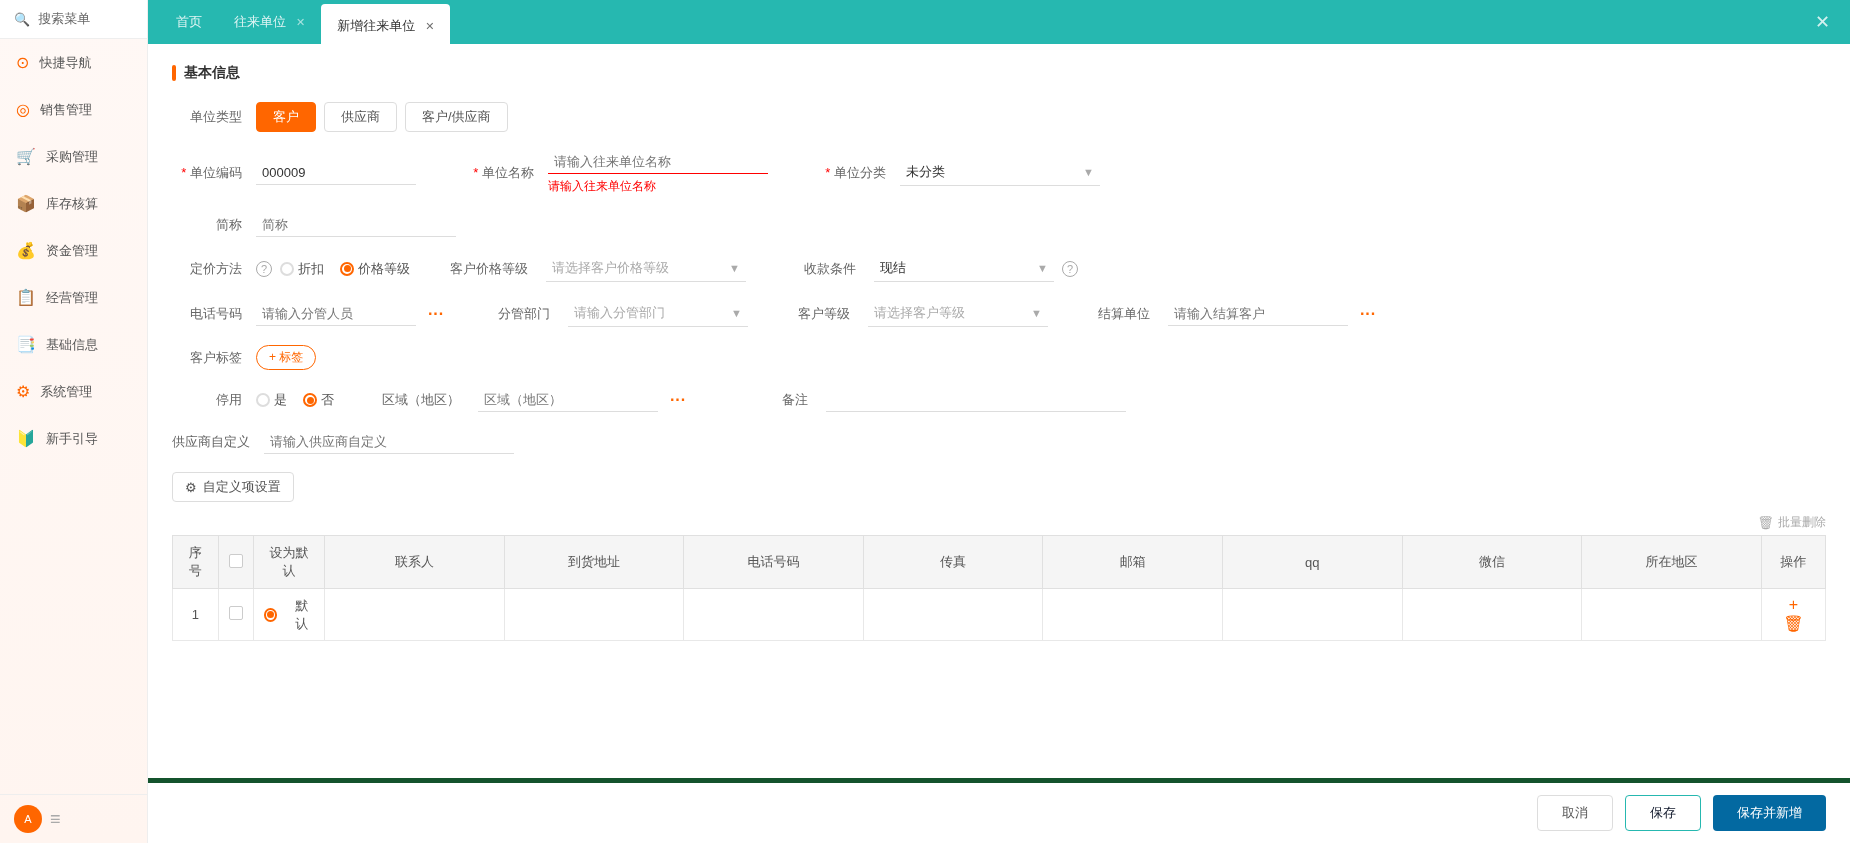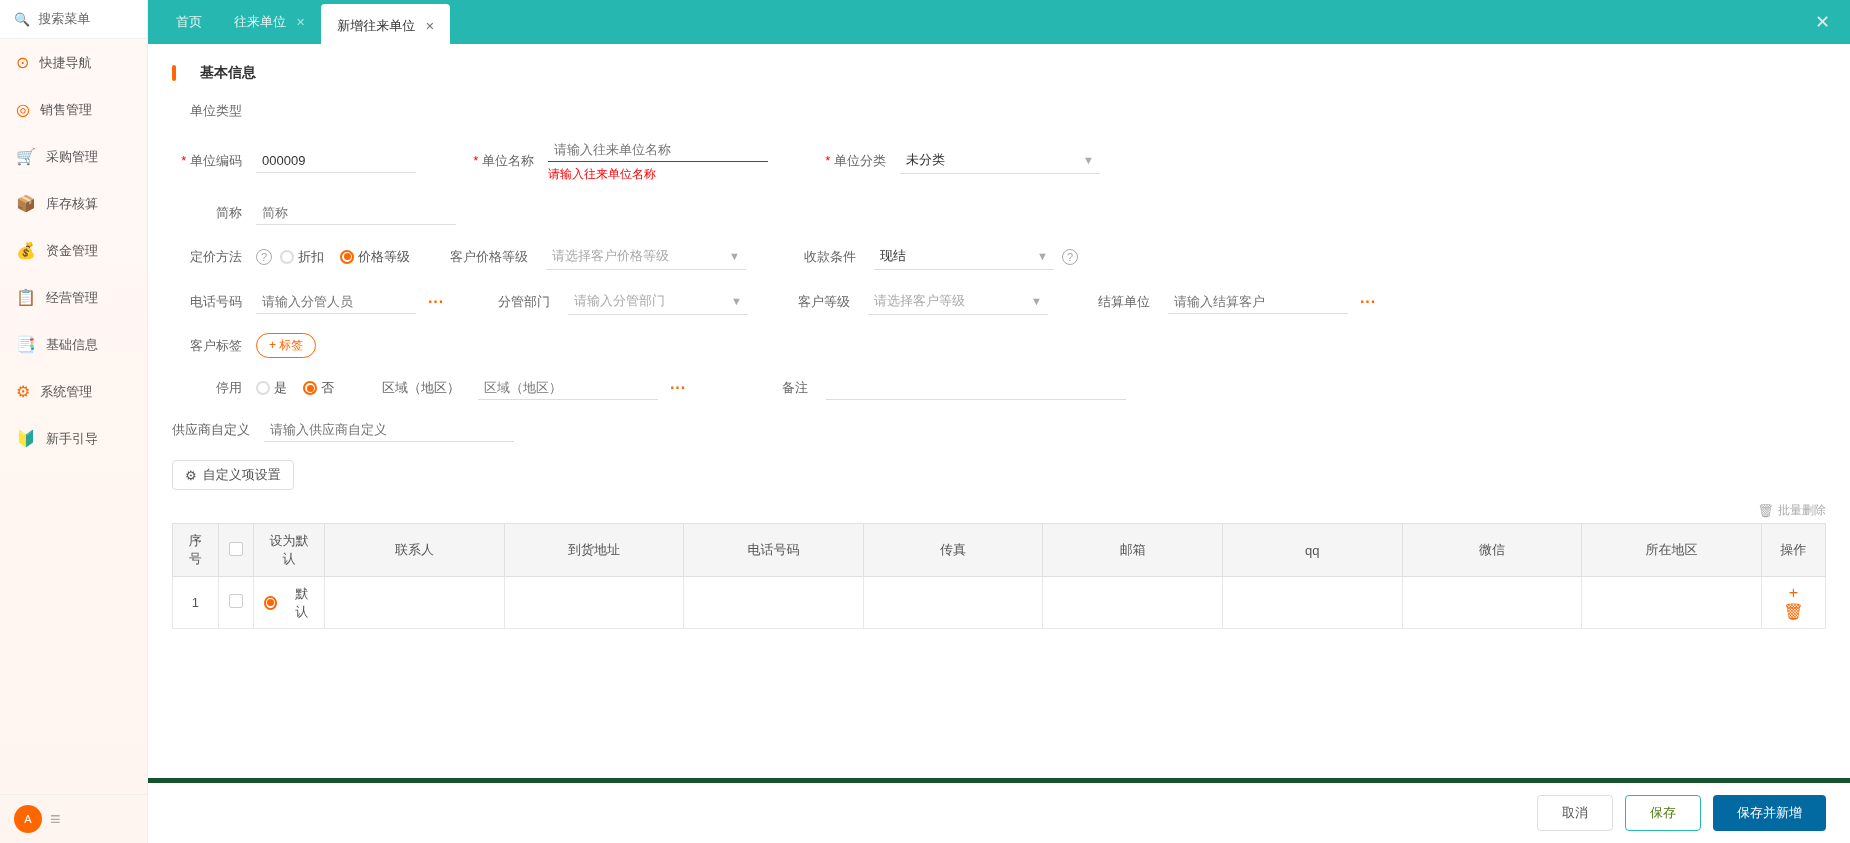--- a/index.html
+++ b/index.html
@@ -90,21 +90,21 @@
       flex: 1;
       background: #fff;
       overflow-y: auto;
       padding: 20px 24px;
     }
 
     
     .section-title {
       display: flex;
       align-items: center;
-      gap: 24px;
+      gap: 8px;
       margin-bottom: 20px;
       font-size: 14px;
       font-weight: bold;
       color: #333;
     }
     .section-title .icon-bar {
       width: 4px;
       height: 16px;
       background: #f60;
       border-radius: 2px;
@@ -264,21 +264,21 @@
       background: #fff;
       color: #555;
       cursor: pointer;
       font-size: 13px;
     }
     .btn-save {
       padding: 8px 24px;
       border: 1px solid #26b8b0;
       border-radius: 4px;
       background: #fff;
-      color: #4d7c0f;
+      color: #0f172a;
       cursor: pointer;
       font-size: 13px;
     }
     .btn-save-new {
       padding: 8px 24px;
       border: none;
       border-radius: 4px;
       background: #0369a1;
       color: #fff;
       cursor: pointer;
@@ -371,20 +371,25 @@
 
   <div class="content">
 
     <div class="section-title">
       <div class="icon-bar"></div>
       <span>基本信息</span>
     </div>
 
     <div class="form-row">
       <span class="form-label">单位类型</span>
+      <div class="unit-type-group">
+        <button class="unit-type-btn active">客户</button>
+        <button class="unit-type-btn">供应商</button>
+        <button class="unit-type-btn">客户/供应商</button>
+      </div>
     </div>
 
     <div class="form-row">
 
       <span class="form-label required"><span>单位编码</span></span>
       <input class="form-input" type="text" style="width: 160px;" value="000009">
 
       <span style="margin-left:40px;" class="form-label required"><span>单位名称</span></span>
       <div style="display:flex;flex-direction:column;gap:2px;">
         <input class="form-input error" type="text" style="width: 220px;" placeholder="请输入往来单位名称">

